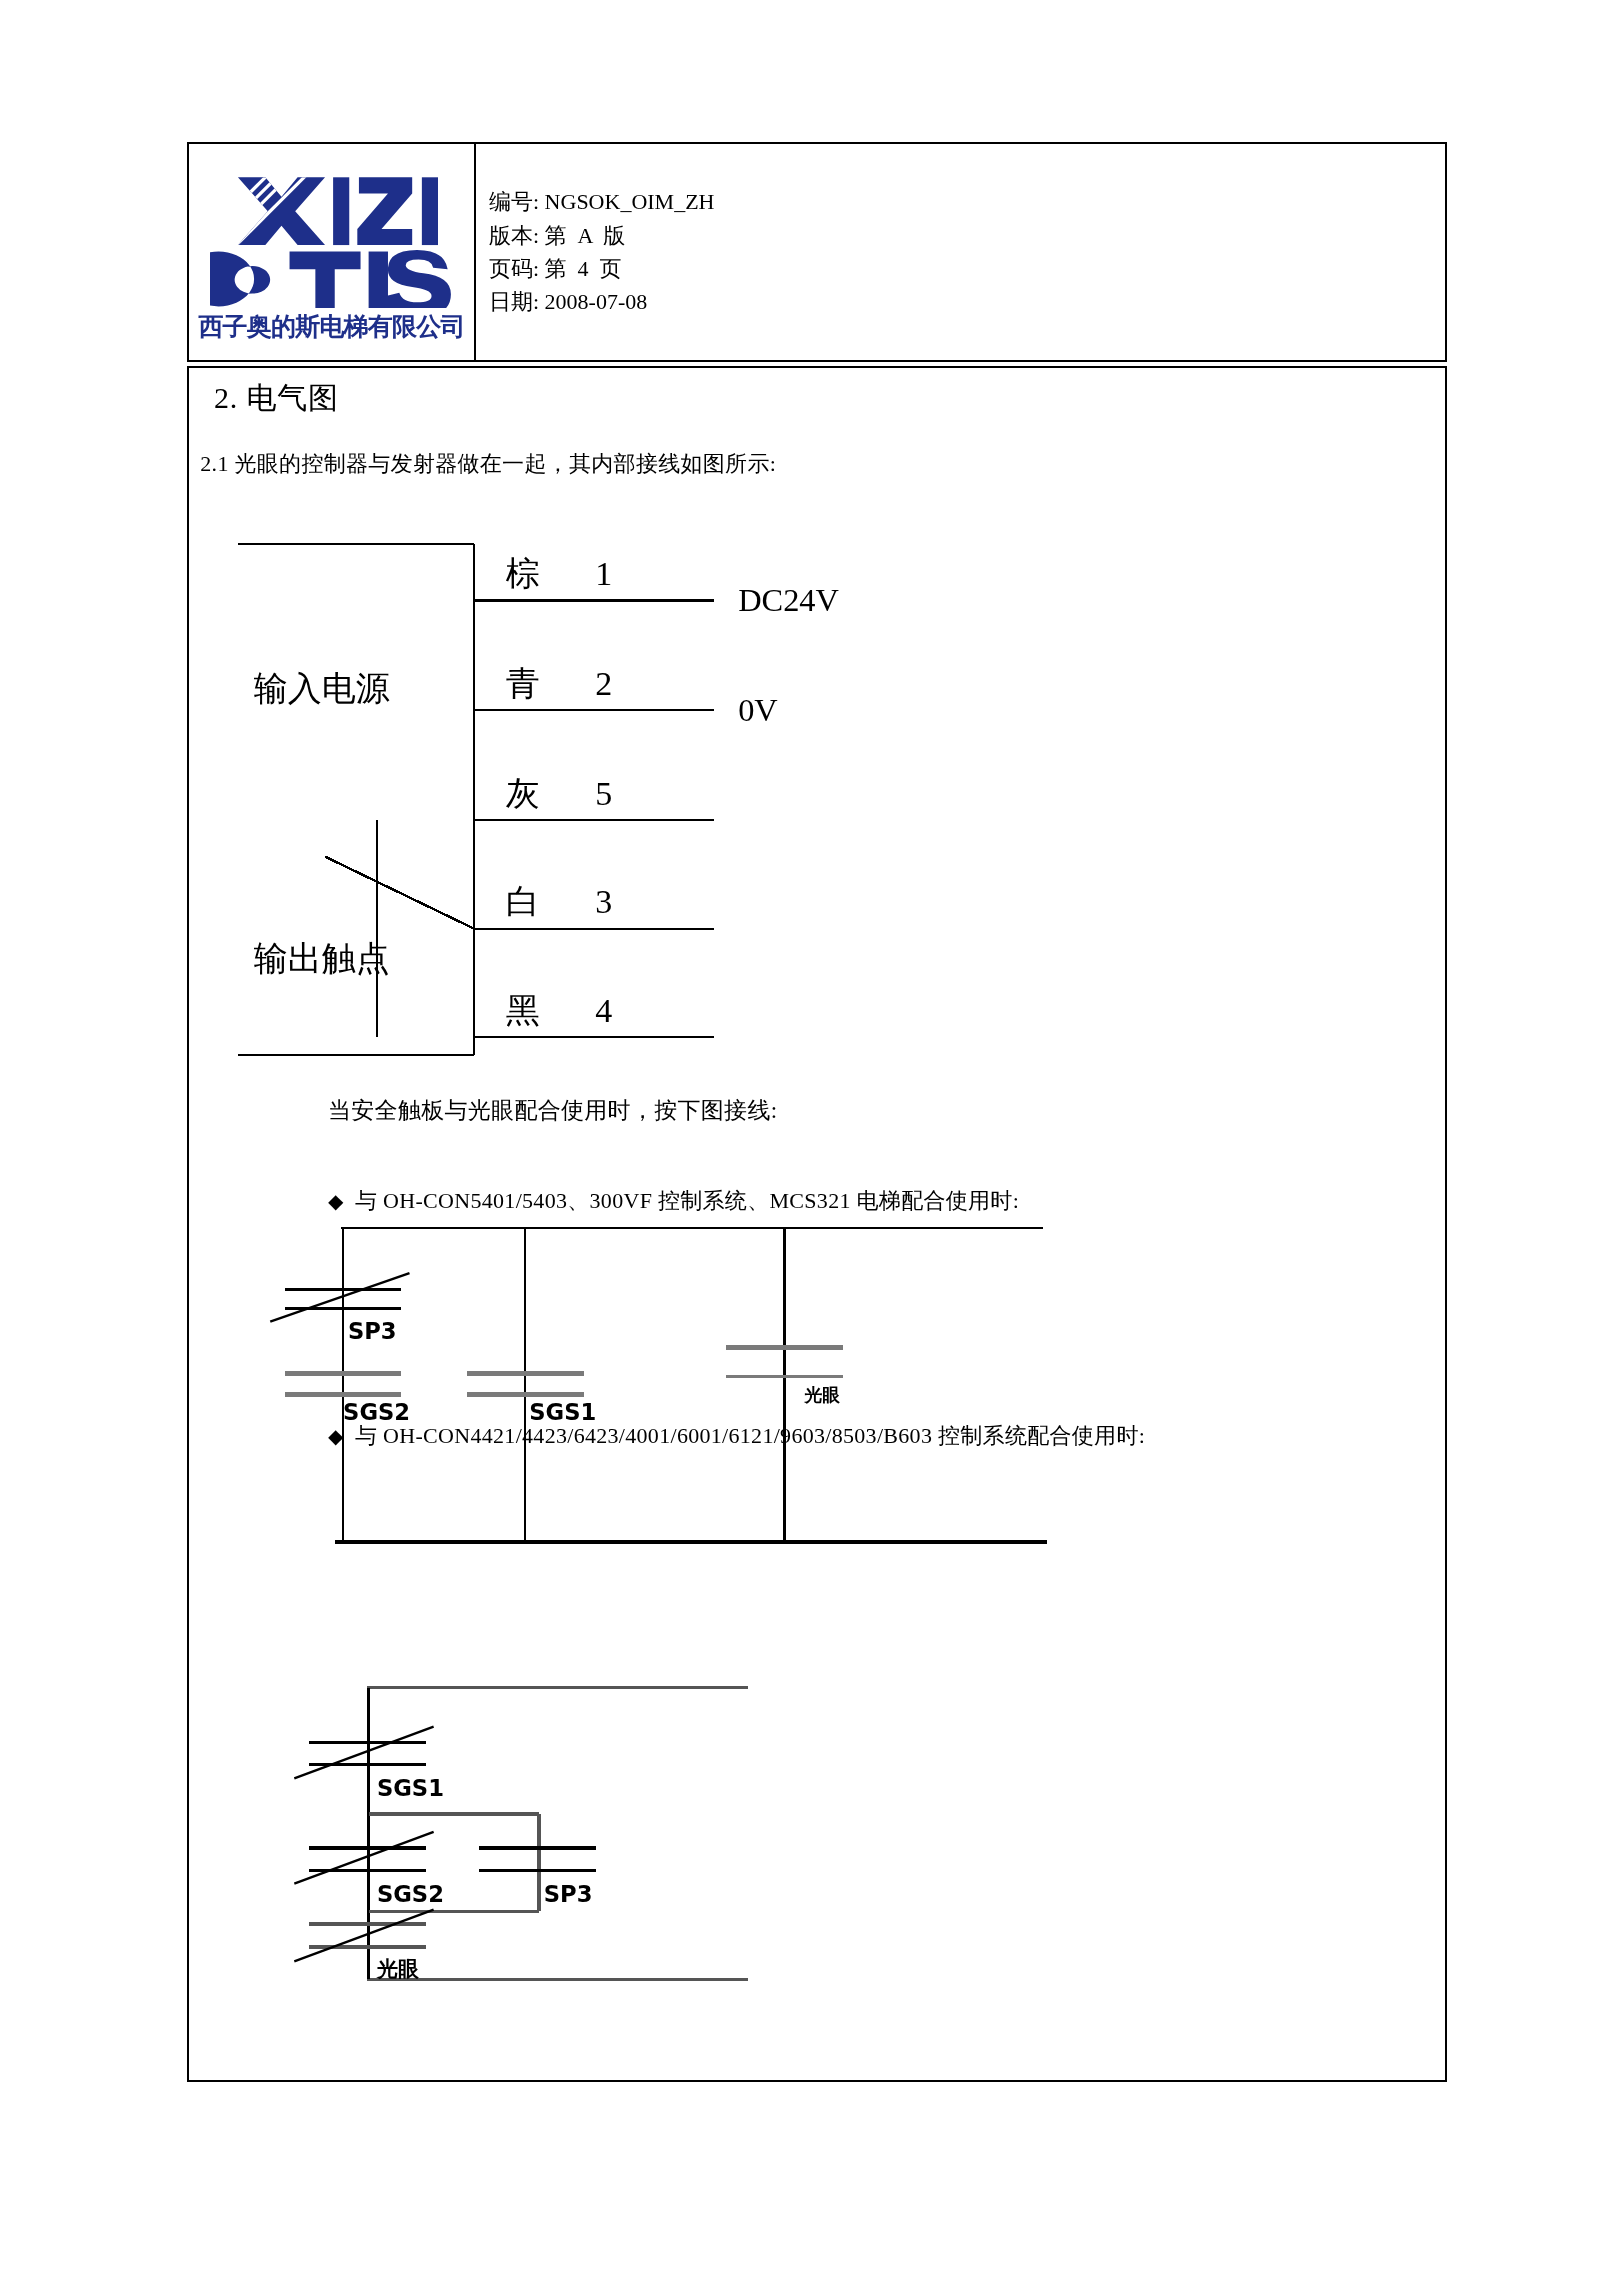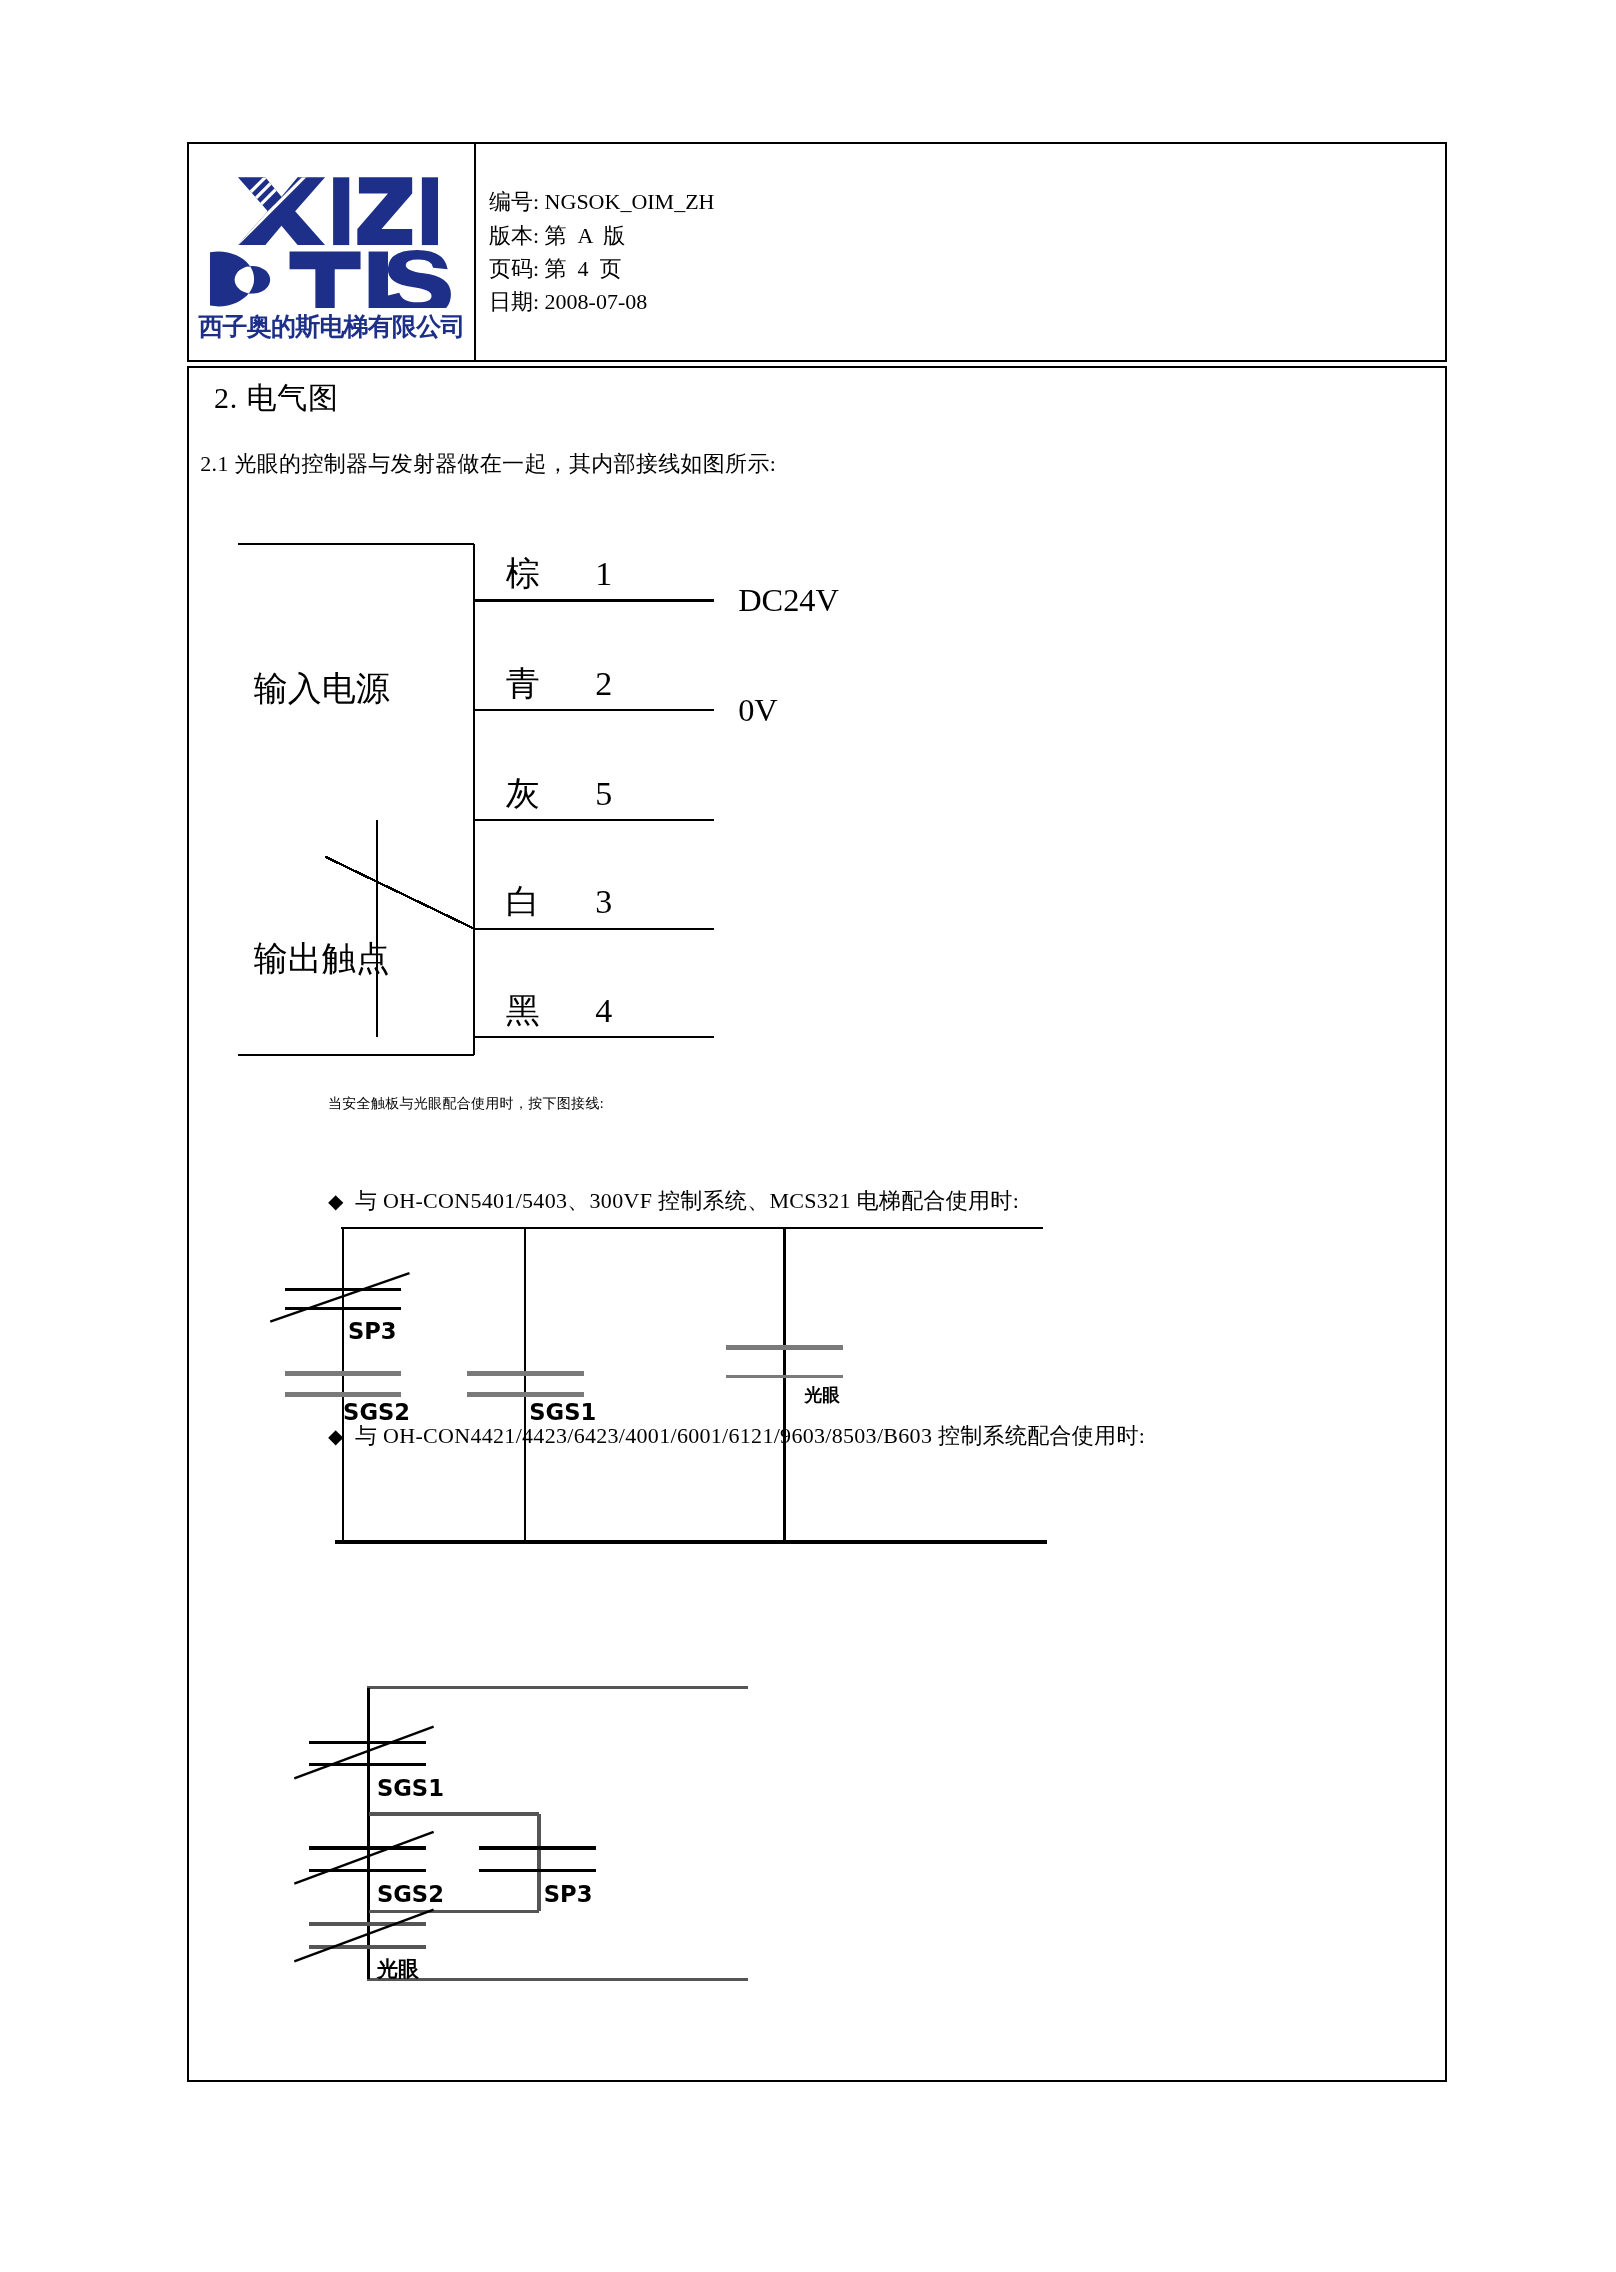--- a/index.html
+++ b/index.html
@@ -51,21 +51,21 @@
   }
 
   
   .body-box{
     position:absolute;left:187px;top:366px;width:1260px;height:1716px;
     border:2.4px solid #000;box-sizing:border-box;background:#fff;
   }
 
   .h2{position:absolute;left:13px;top:9.7px;font-size:30px;font-weight:normal;letter-spacing:0.8px;margin-left:12px;}
   .p-2-1{position:absolute;left:11.3px;top:81px;font-size:22px;letter-spacing:0.3px;}
-  .p-mid{position:absolute;left:139px;top:727px;font-size:14px;letter-spacing:0.3px;}
+  .p-mid{position:absolute;left:139px;top:727px;font-size:23px;letter-spacing:0.3px;}
   .bullet1{position:absolute;left:139px;top:818px;font-size:22px;letter-spacing:0.3px;white-space:nowrap;}
   .bullet2{position:absolute;left:139px;top:1053px;font-size:22px;letter-spacing:0.3px;white-space:nowrap;}
   .bchar{font-family:"DejaVu Sans",sans-serif;font-size:20px;margin-right:11.3px;}
 
   svg{display:block;}
   .d1{position:absolute;left:0px;top:154px;}
   .d2{position:absolute;left:0px;top:850px;}
   .d3{position:absolute;left:0px;top:1271px;}
 
   .lbl-cn{font-family:"Liberation Serif","DejaVu Serif",serif;}

